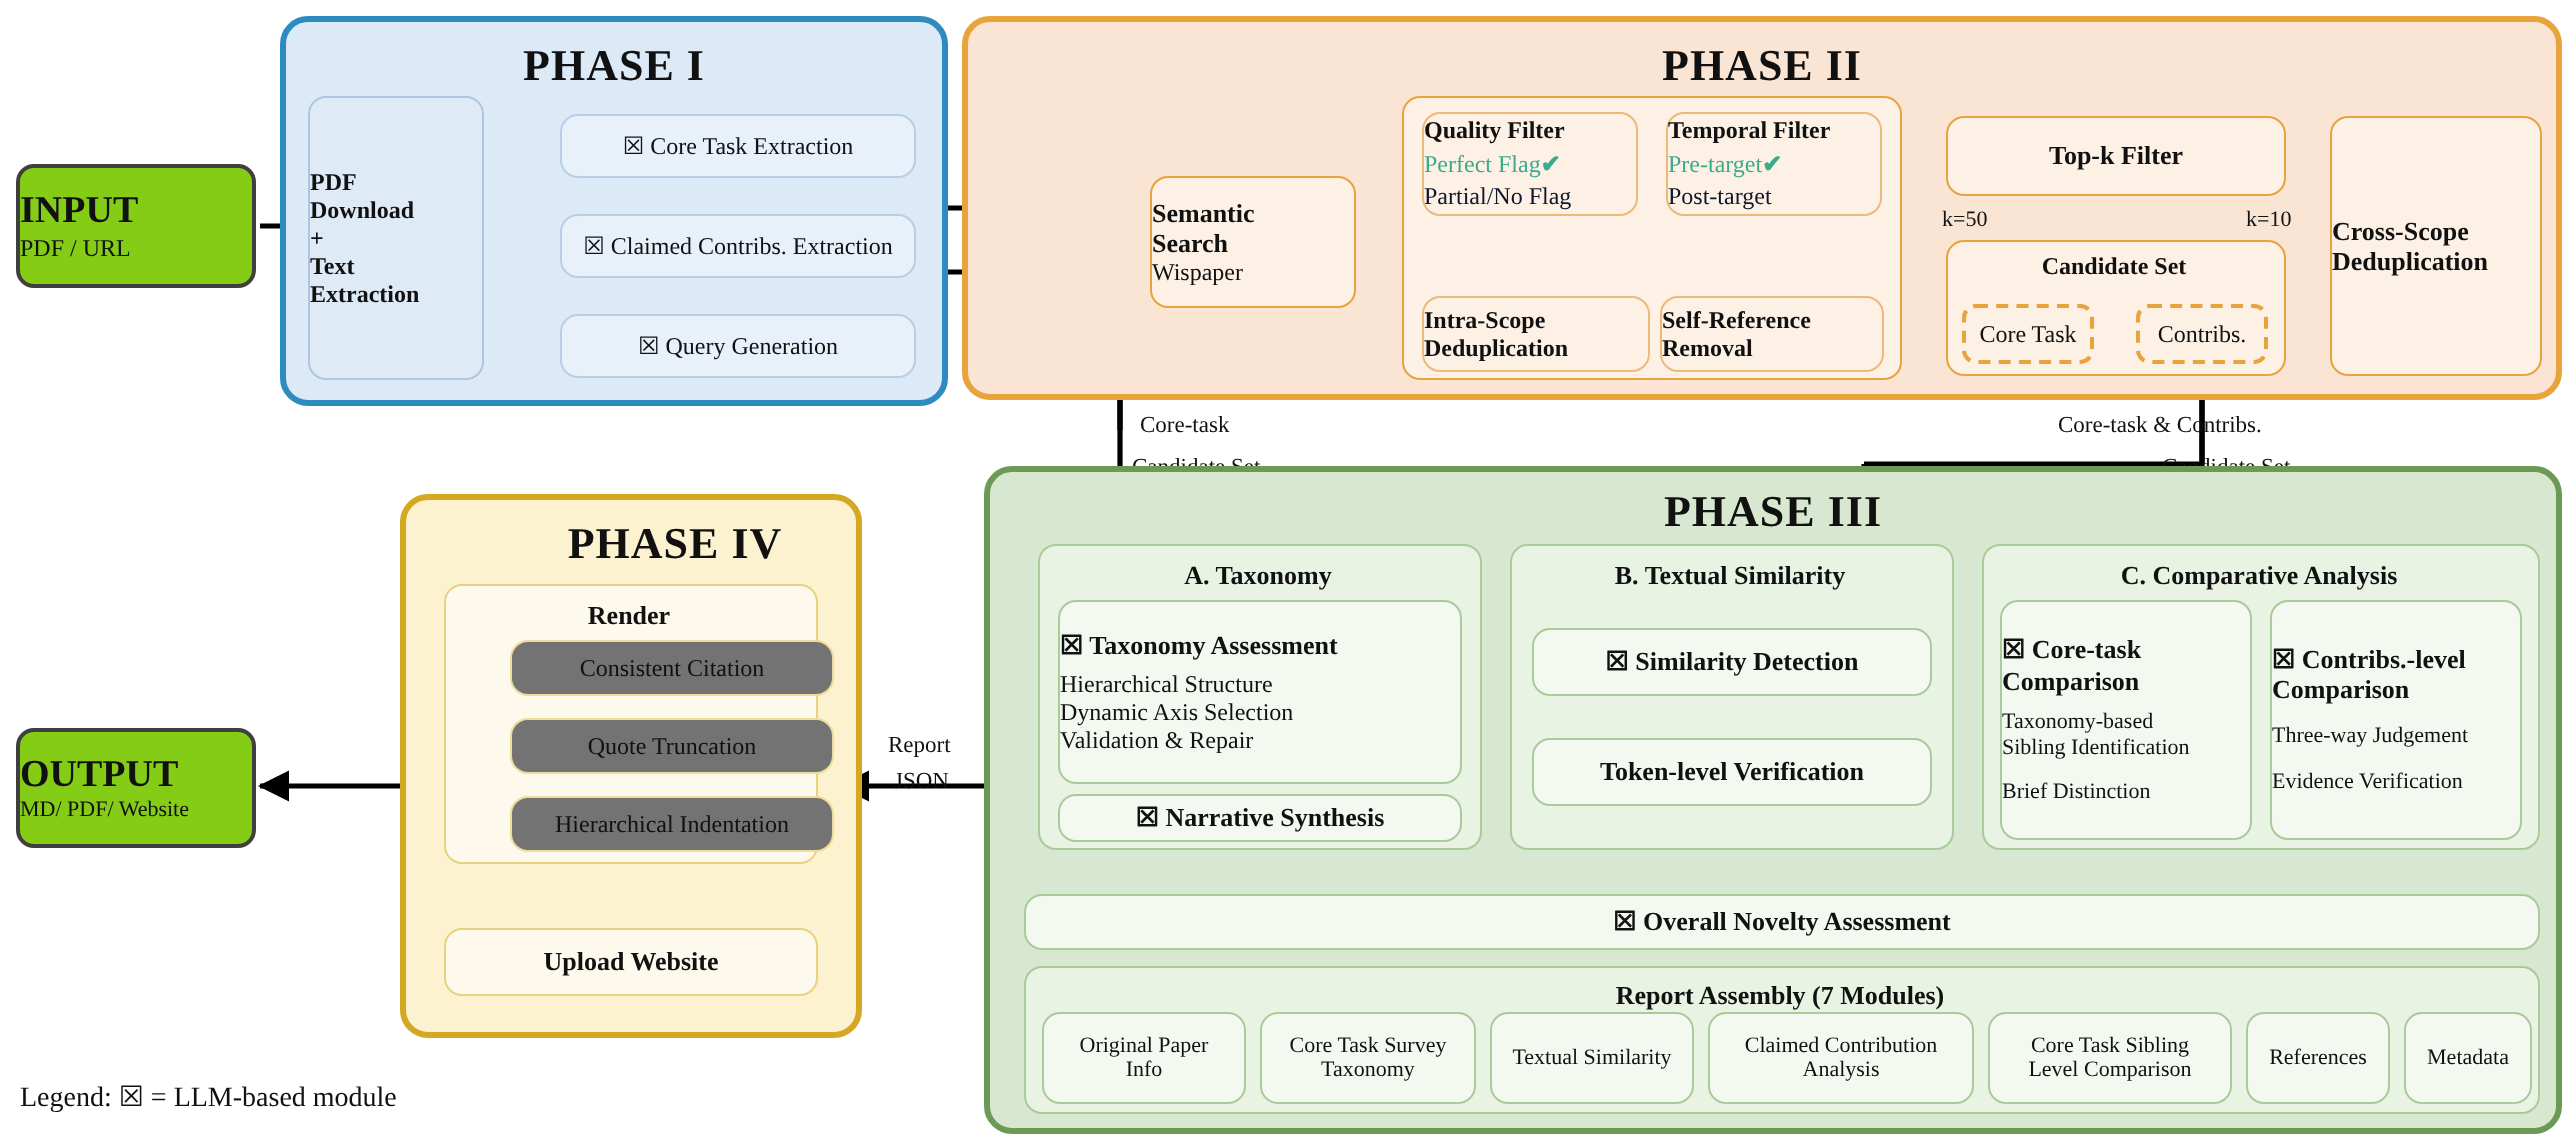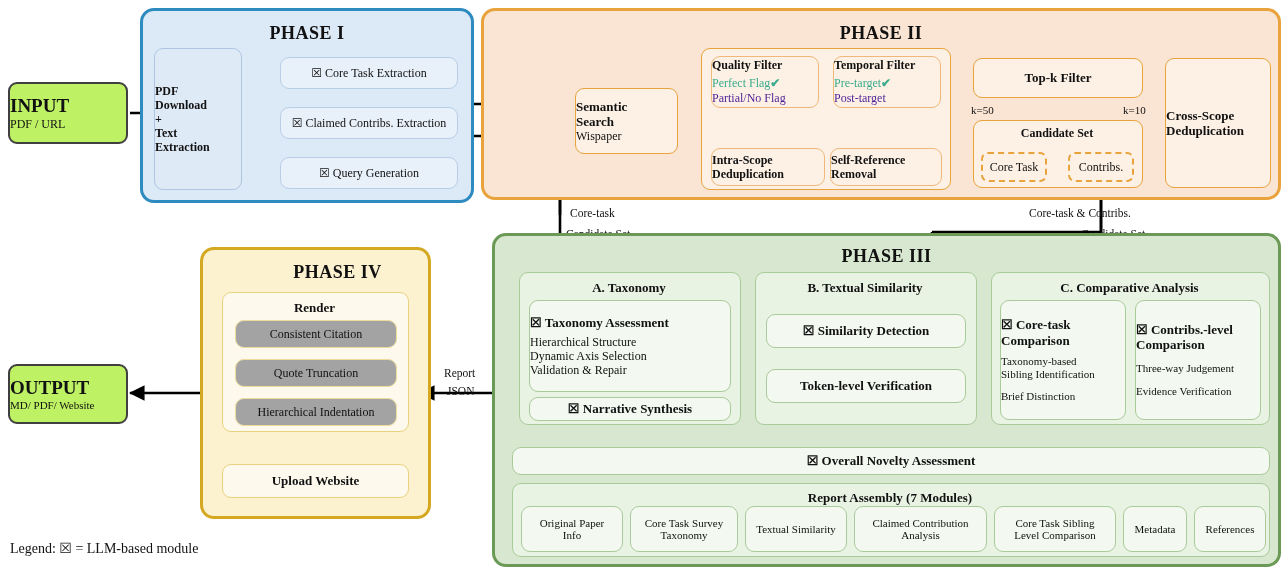--- a/index.html
+++ b/index.html
@@ -23,35 +23,35 @@
 
   
   .card{border-radius:9px;box-sizing:border-box;}
   .c1{background:#e8f0fa;border:1.6px solid #b9cee6;}
   .c1b{background:#dfeaf7;border:1.6px solid #aec6e2;}
   .c2{background:#fdf1e6;border:1.6px solid #eeb87a;}
   .c2h{background:#fdf1e6;border:1.8px solid #e8a33d;}
   .c3{background:#e9f3e4;border:1.6px solid #a9cb9a;}
   .c3w{background:#f3f9f0;border:1.6px solid #a9cb9a;}
   .c4{background:#fdfaed;border:1.6px solid #e9d27f;}
-  .c4w{background:#a3a3a3;border:1.6px solid #eddc9a;}
+  .c4w{background:#737373;border:1.6px solid #eddc9a;margin-left:20px;}
   .dashed{background:#fdf1e6;border:2px dashed #e8a33d;border-radius:7px;}
 
-  .gray{background:#bef264;border:2.2px solid #3f3f3f;border-radius:9px;}
+  .gray{background:#84cc16;border:2.2px solid #3f3f3f;border-radius:9px;}
 
   .b{font-weight:bold;}
   .t11{font-size:11px;}
   .t12{font-size:12px;}
   .t13{font-size:13px;}
   .t14{font-size:14px;}
   .t19{font-size:19px;}
-  .t22{font-size:18px;}
+  .t22{font-size:22px;}
 
   .green{color:#3aab8c;}
-  .red{color:#4c1d95;}
+  .red{color:#0f172a;}
 
   .lbl{font-size:11.5px;white-space:nowrap;}
   svg.ov{position:absolute;left:0;top:0;width:1285px;height:572px;overflow:visible;pointer-events:none;}
   .lead{line-height:1.18;}
 </style>
 </head>
 <body>
 
 <svg class="ov">
   <defs>
@@ -237,22 +237,22 @@
 <div class="abs" style="left:521px;top:506px;width:740px;height:46px;display:flex;gap:7px;align-items:stretch;">
   <div class="card c3w ctr t11" style="flex:0 0 102px;white-space:pre-line;">Original Paper
 Info</div>
   <div class="card c3w ctr t11" style="flex:0 0 108px;white-space:pre-line;">Core Task Survey
 Taxonomy</div>
   <div class="card c3w ctr t11" style="flex:0 0 102px;white-space:pre-line;">Textual Similarity</div>
   <div class="card c3w ctr t11" style="flex:0 0 133px;white-space:pre-line;">Claimed Contribution
 Analysis</div>
   <div class="card c3w ctr t11" style="flex:0 0 122px;white-space:pre-line;">Core Task Sibling
 Level Comparison</div>
+  <div class="card c3w ctr t11" style="flex:0 0 72px;white-space:pre-line;">References</div>
   <div class="card c3w ctr t11" style="flex:0 0 64px;white-space:pre-line;">Metadata</div>
-  <div class="card c3w ctr t11" style="flex:0 0 72px;white-space:pre-line;">References</div>
 </div>
 
 <div class="abs lbl" style="left:444px;top:367px;">Report</div>
 <div class="abs lbl" style="left:447px;top:385px;">JSON</div>
 
 <div class="abs phase p4" style="left:200px;top:247px;width:231px;height:272px;">
   <div class="abs ctr t22 phase-title" style="left:0;top:8px;width:225px;height:28px;padding-left:44px;">PHASE IV</div>
 </div>
 <div class="abs card c4" style="left:222px;top:292px;width:187px;height:140px;">
   <div class="abs ctr t13 b" style="left:0;top:6px;width:183px;height:18px;">Render</div>

